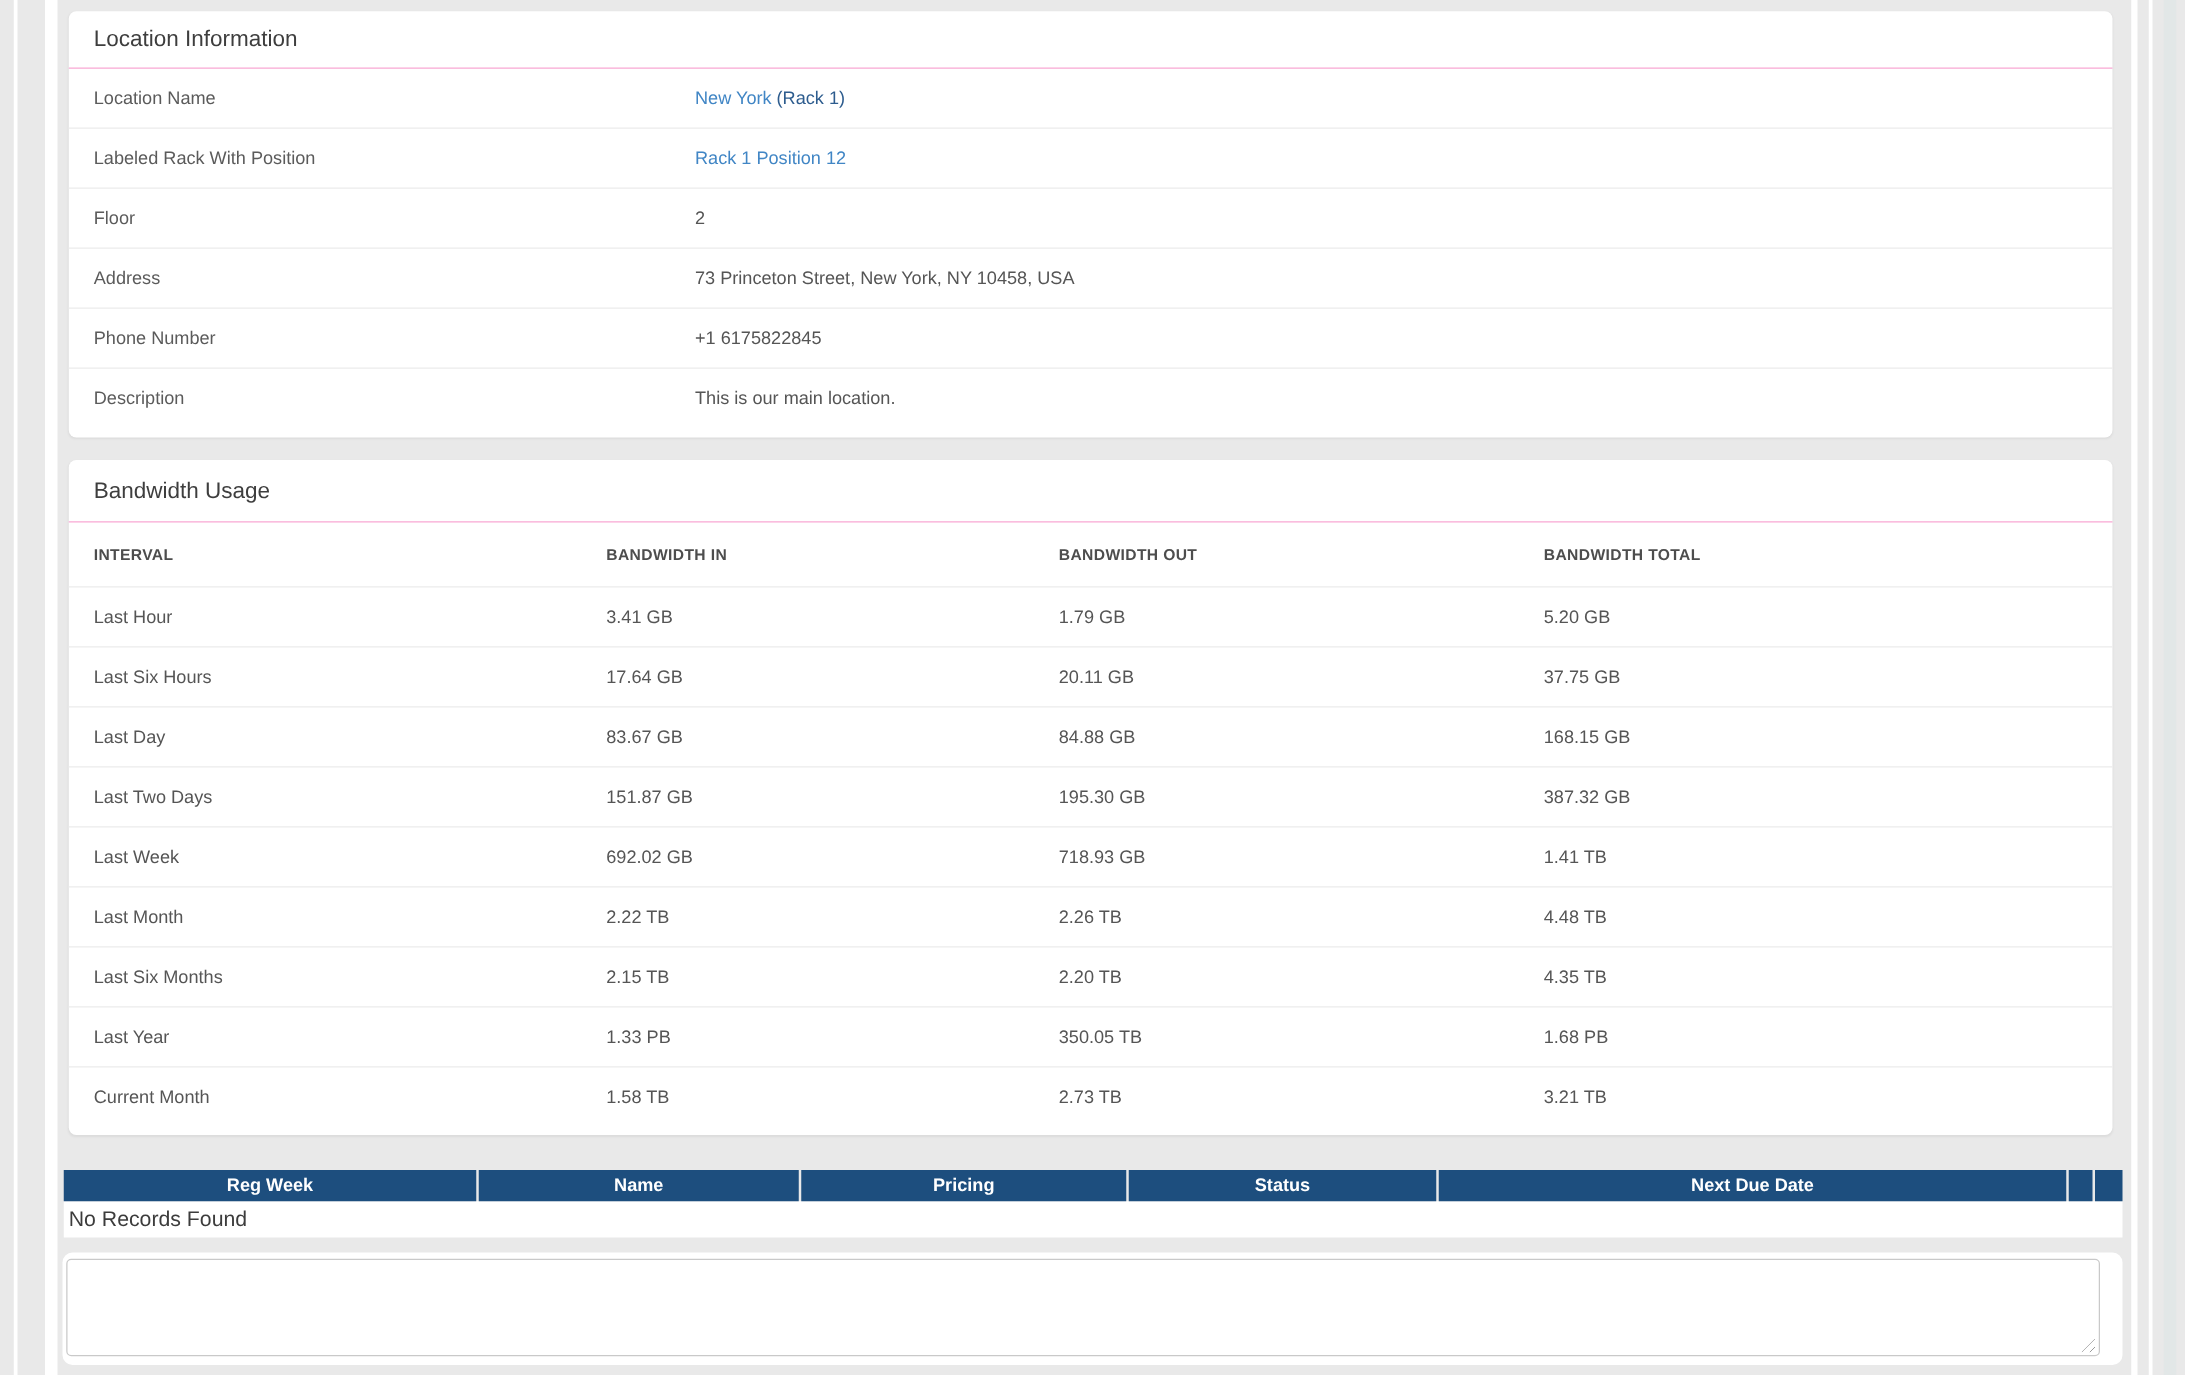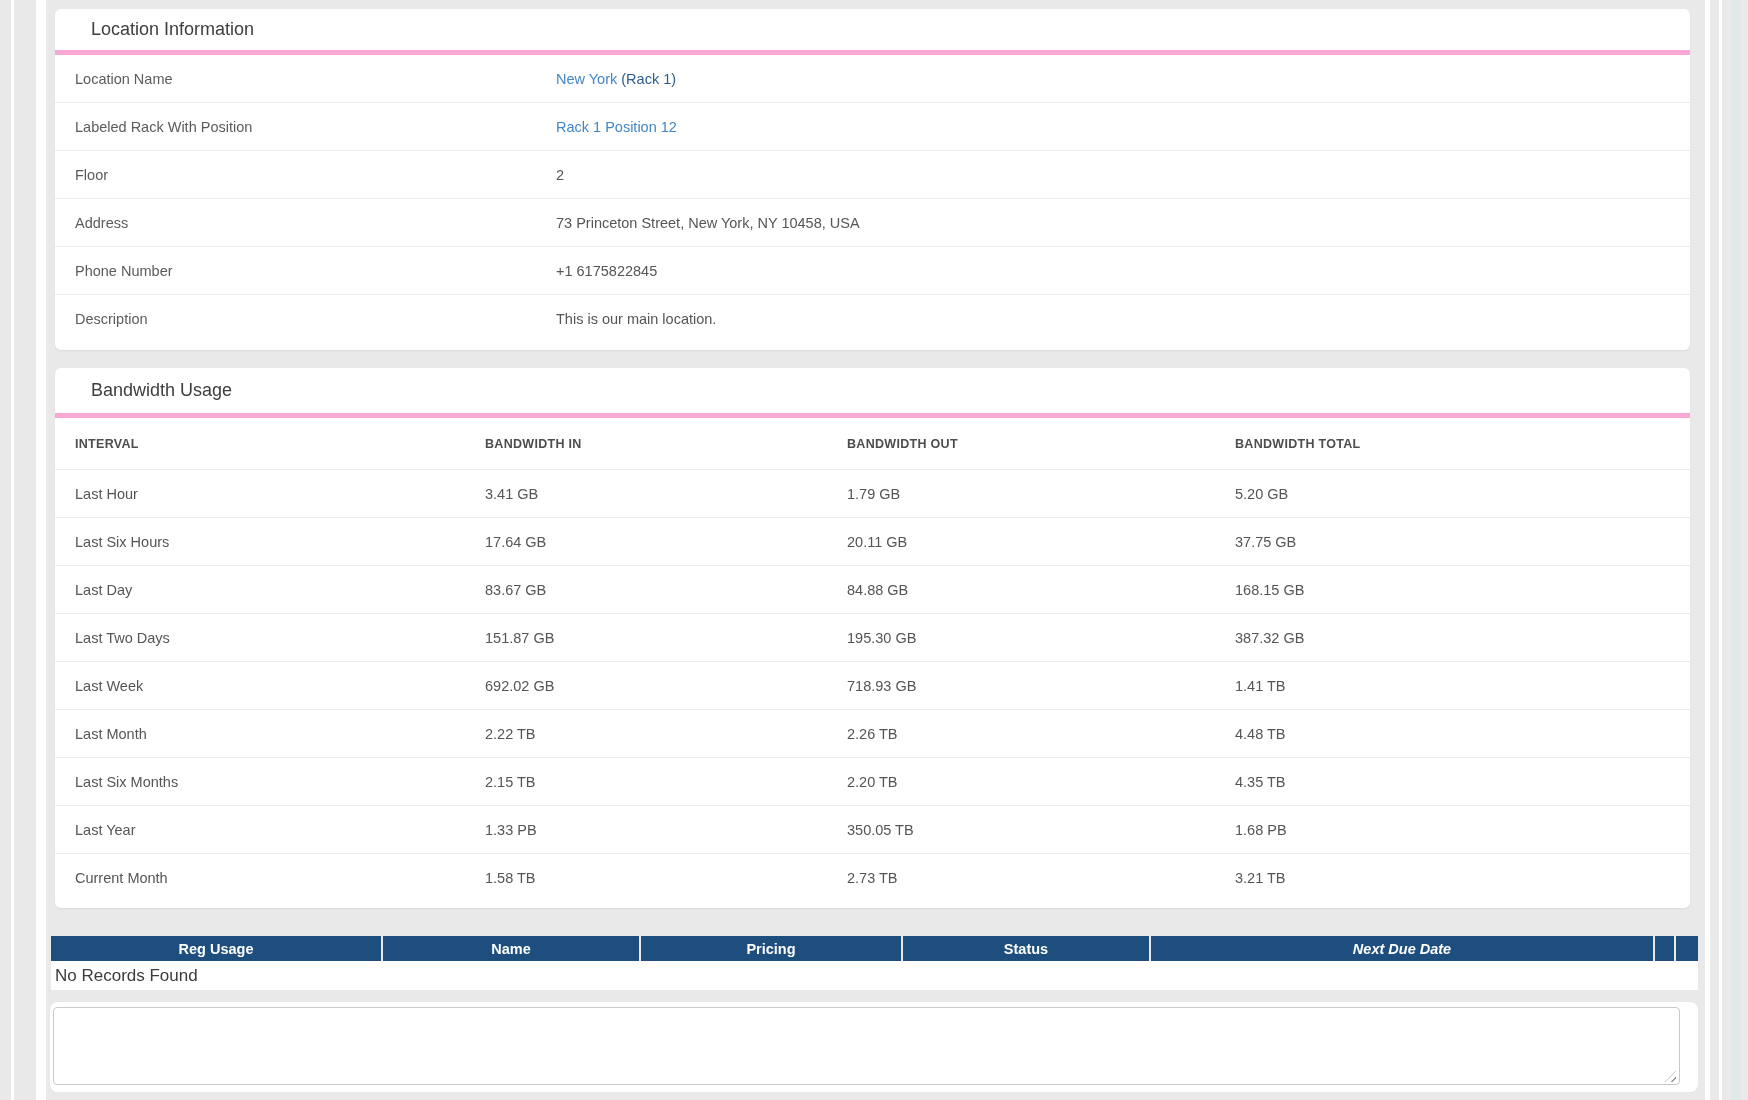--- a/index.html
+++ b/index.html
@@ -23,22 +23,22 @@
   .content { position: absolute; left: 50px; top: 0; width: 1648px; }
 
   .card {
     background: #fff;
     border-radius: 6px;
     margin: 0 8px 0 5px;
     box-shadow: 0 1px 2px rgba(0,0,0,0.06);
   }
   .card-title-row {
     display: flex; align-items: center;
-    padding: 0 36px;
-    border-bottom: 5px solid #f9a8d4;
+    padding: 0 20px;
+    border-bottom: 1px solid #f9a8d4;
   }
   .card-title {
     font-size: 18px; font-weight: 500; color: #3e3e3e;
   }
 
   
   .location-card { margin-top: 9px; padding-bottom: 7px; }
   .location-card .card-title-row { height: 46px; }
   .info-row {
     display: flex; align-items: center;
@@ -74,21 +74,21 @@
 
   
   .svc-header { display: flex; gap: 2px; height: 25px; margin: 28px 0 0 1px; }
   .svc-cell {
     background: #1d4e7e; color: #ffffff;
     font-weight: bold; font-size: 14.5px;
     display: flex; align-items: center; justify-content: center;
     cursor: pointer;
   }
   .svc-w1 { width: 330px; } .svc-w2 { width: 256px; } .svc-w3 { width: 260px; }
-  .svc-w4 { width: 246px; } .svc-w5 { width: 502px; font-style: italic; } .svc-w6 { width: 19px; }
+  .svc-w4 { width: 246px; } .svc-w5 { width: 502px; } .svc-w6 { width: 19px; }
   .svc-w7 { flex: 1; }
   .svc-empty {
     background: #ffffff; height: 29px; margin-left: 1px;
     display: flex; align-items: center;
     padding-left: 4px; font-size: 17px; color: #3c3c3c;
   }
 
   
   .form-panel {
     background: #ffffff; border-radius: 8px;
@@ -220,21 +220,21 @@
     </div>
     <div class="bw-row">
       <span class="bw-c1">Current Month</span>
       <span class="bw-c2">1.58 TB</span>
       <span class="bw-c3">2.73 TB</span>
       <span class="bw-c4">3.21 TB</span>
     </div>
   </div>
 
   <div class="svc-header">
-    <div class="svc-cell svc-w1">Reg Usage</div>
+    <div class="svc-cell svc-w1">Reg Week</div>
     <div class="svc-cell svc-w2">Name</div>
     <div class="svc-cell svc-w3">Pricing</div>
     <div class="svc-cell svc-w4">Status</div>
     <div class="svc-cell svc-w5">Next Due Date</div>
     <div class="svc-cell svc-w6"></div>
     <div class="svc-cell svc-w7"></div>
   </div>
   <div class="svc-empty">
     <span>No Records Found</span>
   </div>

